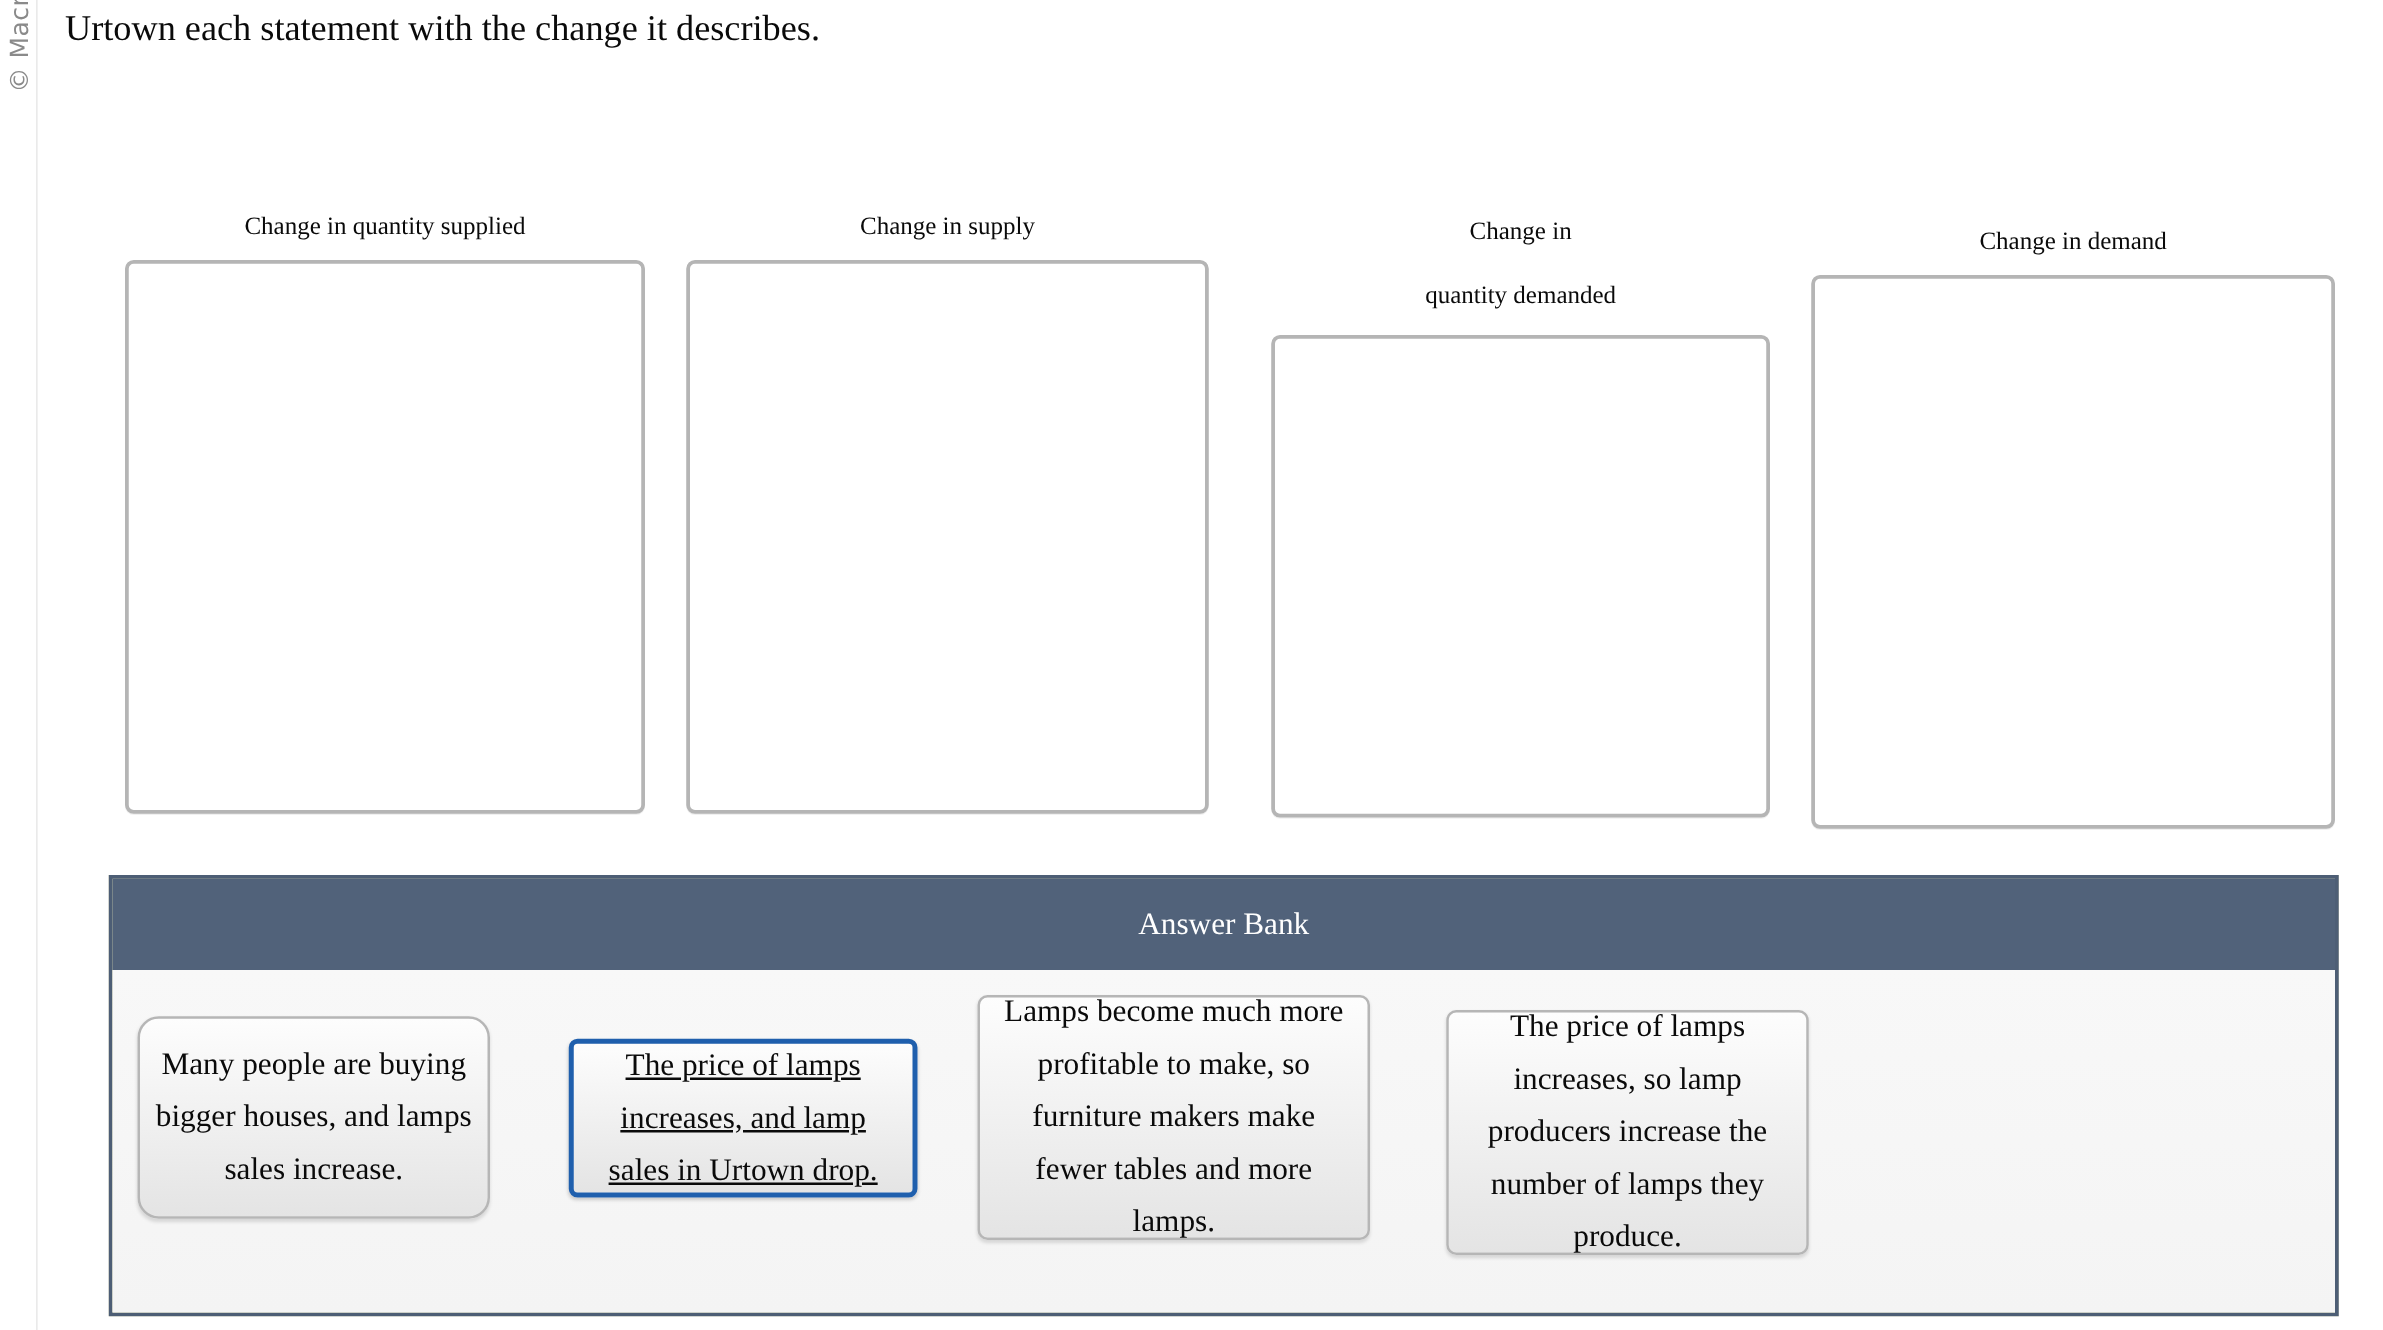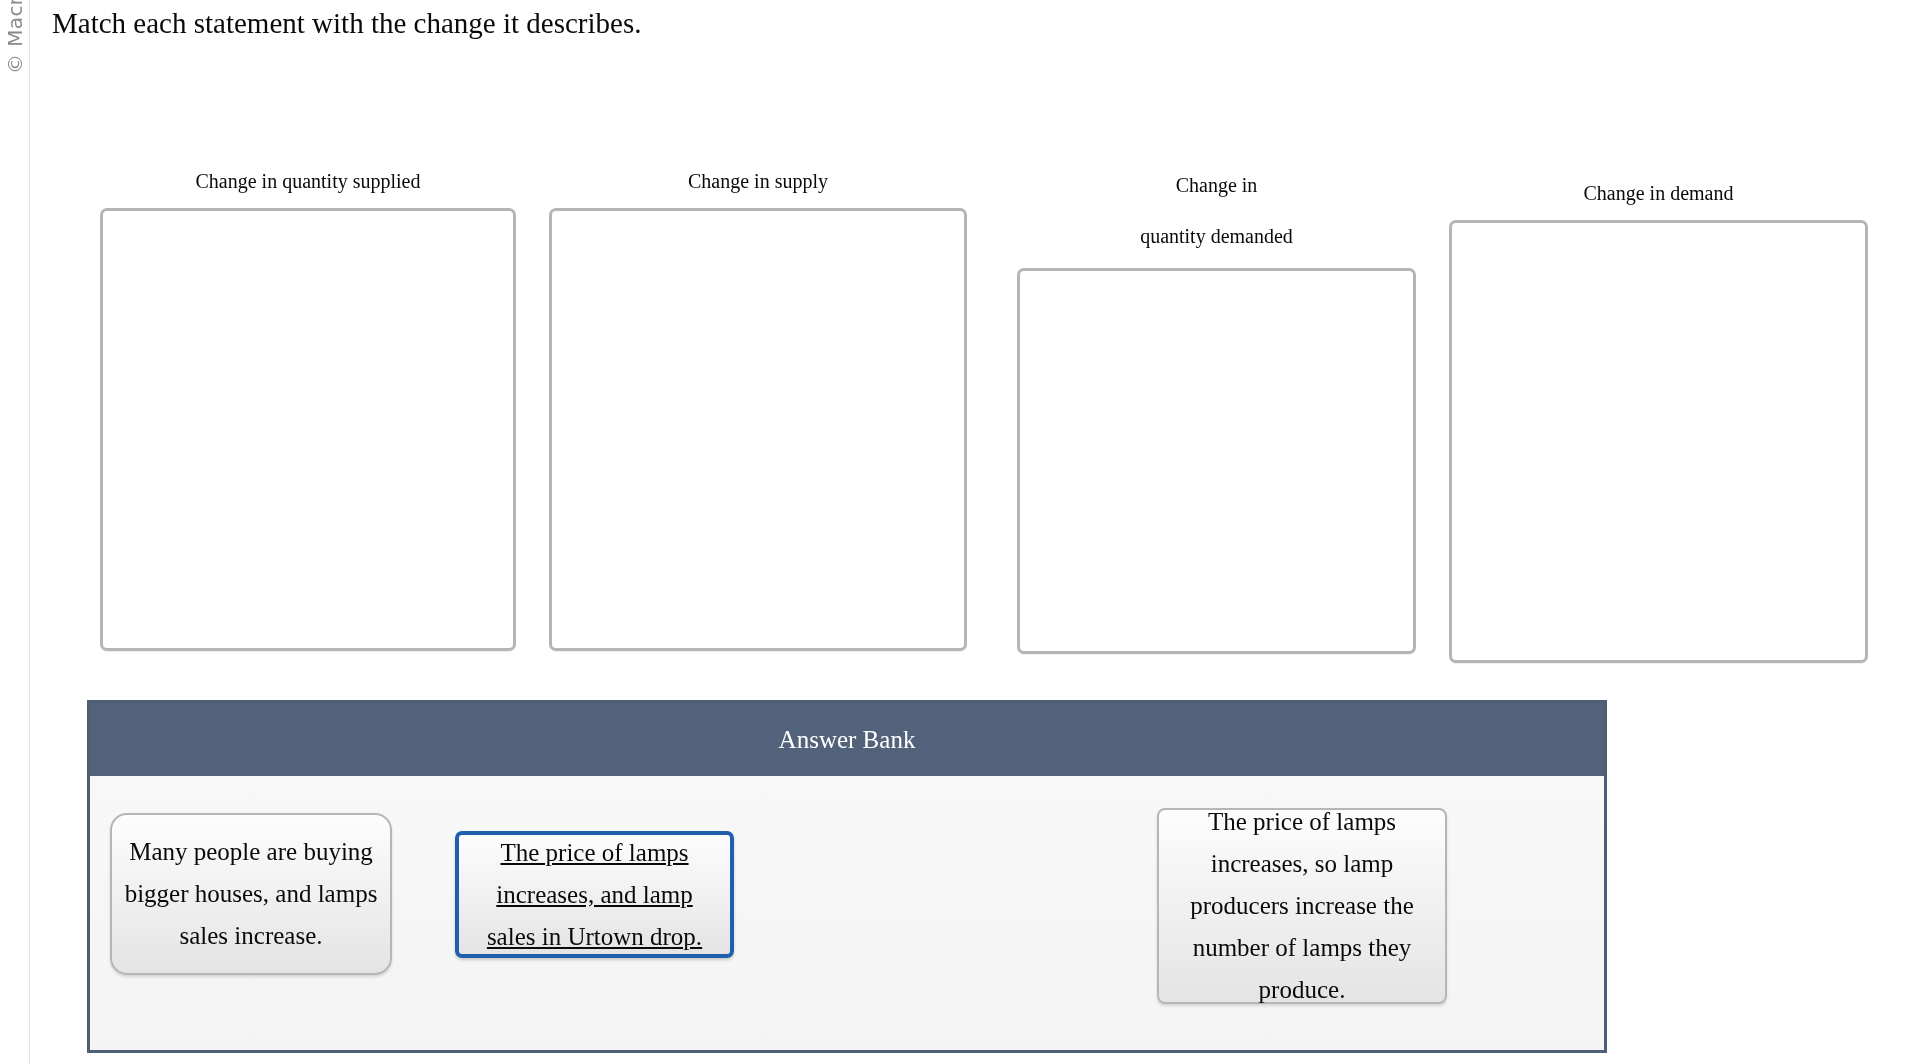--- a/index.html
+++ b/index.html
@@ -85,21 +85,21 @@
   #col-2 .dropzone-box { height: 386px; }
 
   #col-3 { left: 1449px; top: 172px; width: 419px; }
   #col-3 .dropzone-box { height: 443px; }
 
   
   #answer-bank {
     position: absolute;
     left: 87px;
     top: 700px;
-    width: 1520px;
+    width: 1784px;
     height: 353px;
     border: 3px solid #4d5e75;
     background: #fef9c3;
   }
   #answer-bank-header {
     height: 73px;
     background: #51627a;
     color: #ffffff;
     font-size: 25px;
     display: flex;
@@ -141,21 +141,21 @@
   #tile-2 { left: 692px; top: 20px;  width: 314px; height: 196px; }
   #tile-3 { left: 1067px;top: 20px;  width: 290px; height: 196px; margin-top: 12px; }
 </style>
 </head>
 <body>
 
 <div id="attribution-rail">
   <div id="attribution-text">© Macmillan Learning</div>
 </div>
 
-<div id="prompt">Match each statement with the change it describes.</div>
+<div id="prompt">Urtown each statement with the change it describes.</div>
 
 <div class="dropzone-col" id="col-0">
   <div class="dropzone-label">Change in quantity supplied</div>
   <div class="dropzone-box"></div>
 </div>
 
 <div class="dropzone-col" id="col-1">
   <div class="dropzone-label">Change in supply</div>
   <div class="dropzone-box"></div>
 </div>
@@ -175,19 +175,22 @@
   <div id="answer-bank-body">
 
     <div class="answer-tile" id="tile-0">
       <span class="tile-text">Many people are buying bigger houses, and lamps sales increase.</span>
     </div>
 
     <div class="answer-tile selected" id="tile-1">
       <span class="tile-text">The price of lamps increases, and lamp sales in Urtown drop.</span>
     </div>
 
+    <div class="answer-tile" id="tile-2">
+      <span class="tile-text">Lamps become much more profitable to make, so furniture makers make fewer tables and more lamps.</span>
+    </div>
 
     <div class="answer-tile" id="tile-3">
       <span class="tile-text">The price of lamps increases, so lamp producers increase the number of lamps they produce.</span>
     </div>
 
   </div>
 </div>
 
 </body></html>

